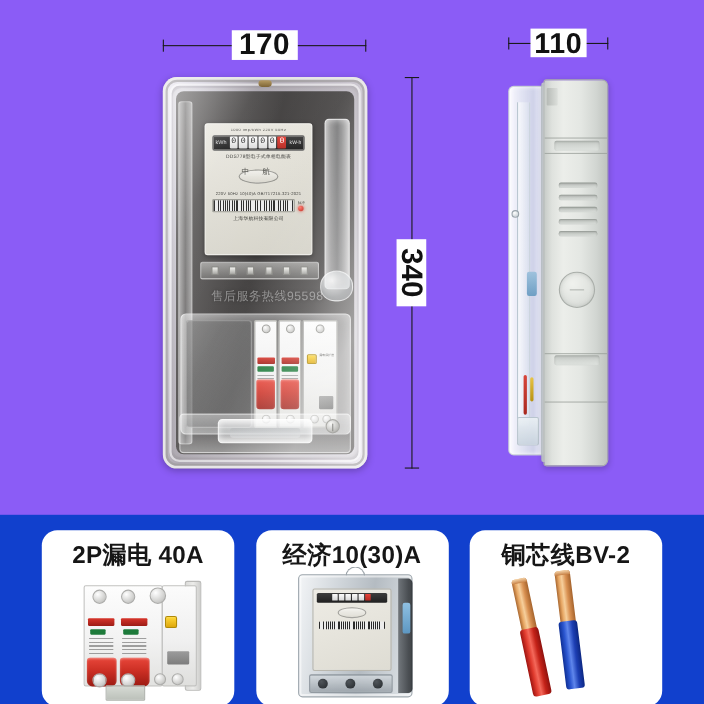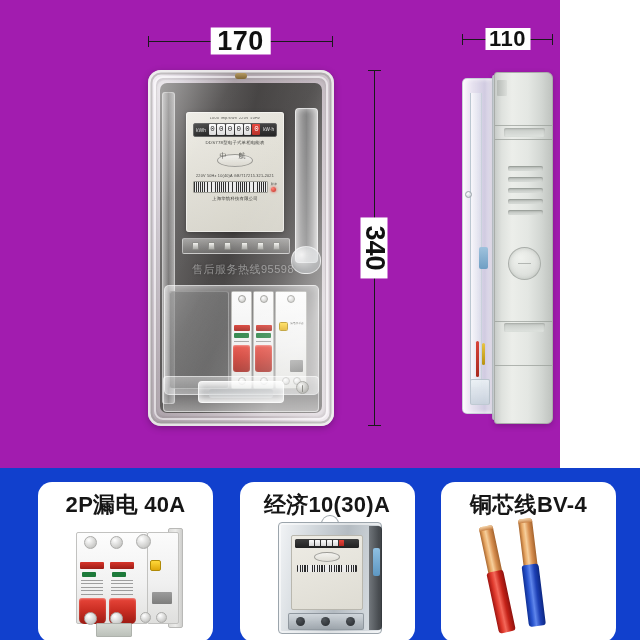--- a/index.html
+++ b/index.html
@@ -6,22 +6,22 @@
   * { box-sizing: border-box; }
   html, body {
     margin: 0; padding: 0;
     width: 640px; height: 640px;
     background: #ffffff;
     font-family: "Liberation Sans", "DejaVu Sans", sans-serif;
     overflow: hidden;
   }
   #root {
     position: relative;
-    width: 560px; height: 640px;
-    background: #a21caf;
+    width: 640px; height: 640px;
+    background: #8b5cf6;
   }
 
   
   .dim-h { position: absolute; height: 22px; }
   .dim-h .line {
     position: absolute; top: 50%; left: 0; right: 0;
     height: 0; border-top: 1.6px solid #1a1a1a;
   }
   .dim-h .cap {
     position: absolute; top: 50%; width: 0; height: 11px;
@@ -32,21 +32,21 @@
   .dim-h .val {
     position: absolute; top: 50%; left: 50%;
     transform: translate(-50%, -50%);
     background: #ffffff; padding: 0 7px;
     font-size: 27px; font-weight: 700; color: #111;
     letter-spacing: 0.5px; line-height: 1;
     white-space: nowrap;
   }
   #dim-width-170 { left: 148px; top: 30px; width: 185px; }
   #dim-depth-110 { left: 462px; top: 28px; width: 91px; }
-  #dim-depth-110 .val { font-size: 22px; padding: 0 4px; text-align: center; }
+  #dim-depth-110 .val { font-size: 26px; padding: 0 4px; text-align: center; }
 
   .dim-v { position: absolute; width: 22px; }
   .dim-v .line {
     position: absolute; left: 50%; top: 0; bottom: 0;
     width: 0; border-left: 1.6px solid #1a1a1a;
   }
   .dim-v .cap {
     position: absolute; left: 50%; height: 0; width: 13px;
     margin-left: -6.5px; border-top: 1.6px solid #1a1a1a;
   }
@@ -489,21 +489,21 @@
   }
 
   
   #banner {
     position: absolute; left: 0; top: 468px; width: 640px; height: 172px;
     background: #1140cd;
   }
   #banner-cards {
     position: absolute; inset: 0;
     display: flex; justify-content: space-between;
-    padding: 14px 24px 0 38px;
+    padding: 14px 38px 0 38px;
   }
   .pcard {
     width: 175px; height: 160px;
     background: #ffffff;
     border-radius: 14px;
     position: relative;
     overflow: hidden;
     display: flex; flex-direction: column; align-items: center;
   }
   .pcard .ptitle {
@@ -886,21 +886,21 @@
             <div class="bottomterm">
               <i></i>
               <i></i>
               <i></i>
             </div>
           </div>
         </div>
       </div>
 
       <div class="pcard">
-        <div class="ptitle">铜芯线BV-4</div>
+        <div class="ptitle">铜芯线BV-2</div>
         <div class="pimg">
           <div class="wires">
             <div class="wire red">
               <span class="cu"></span>
               <span class="ins"></span>
             </div>
             <div class="wire blue">
               <span class="cu"></span>
               <span class="ins"></span>
             </div>

